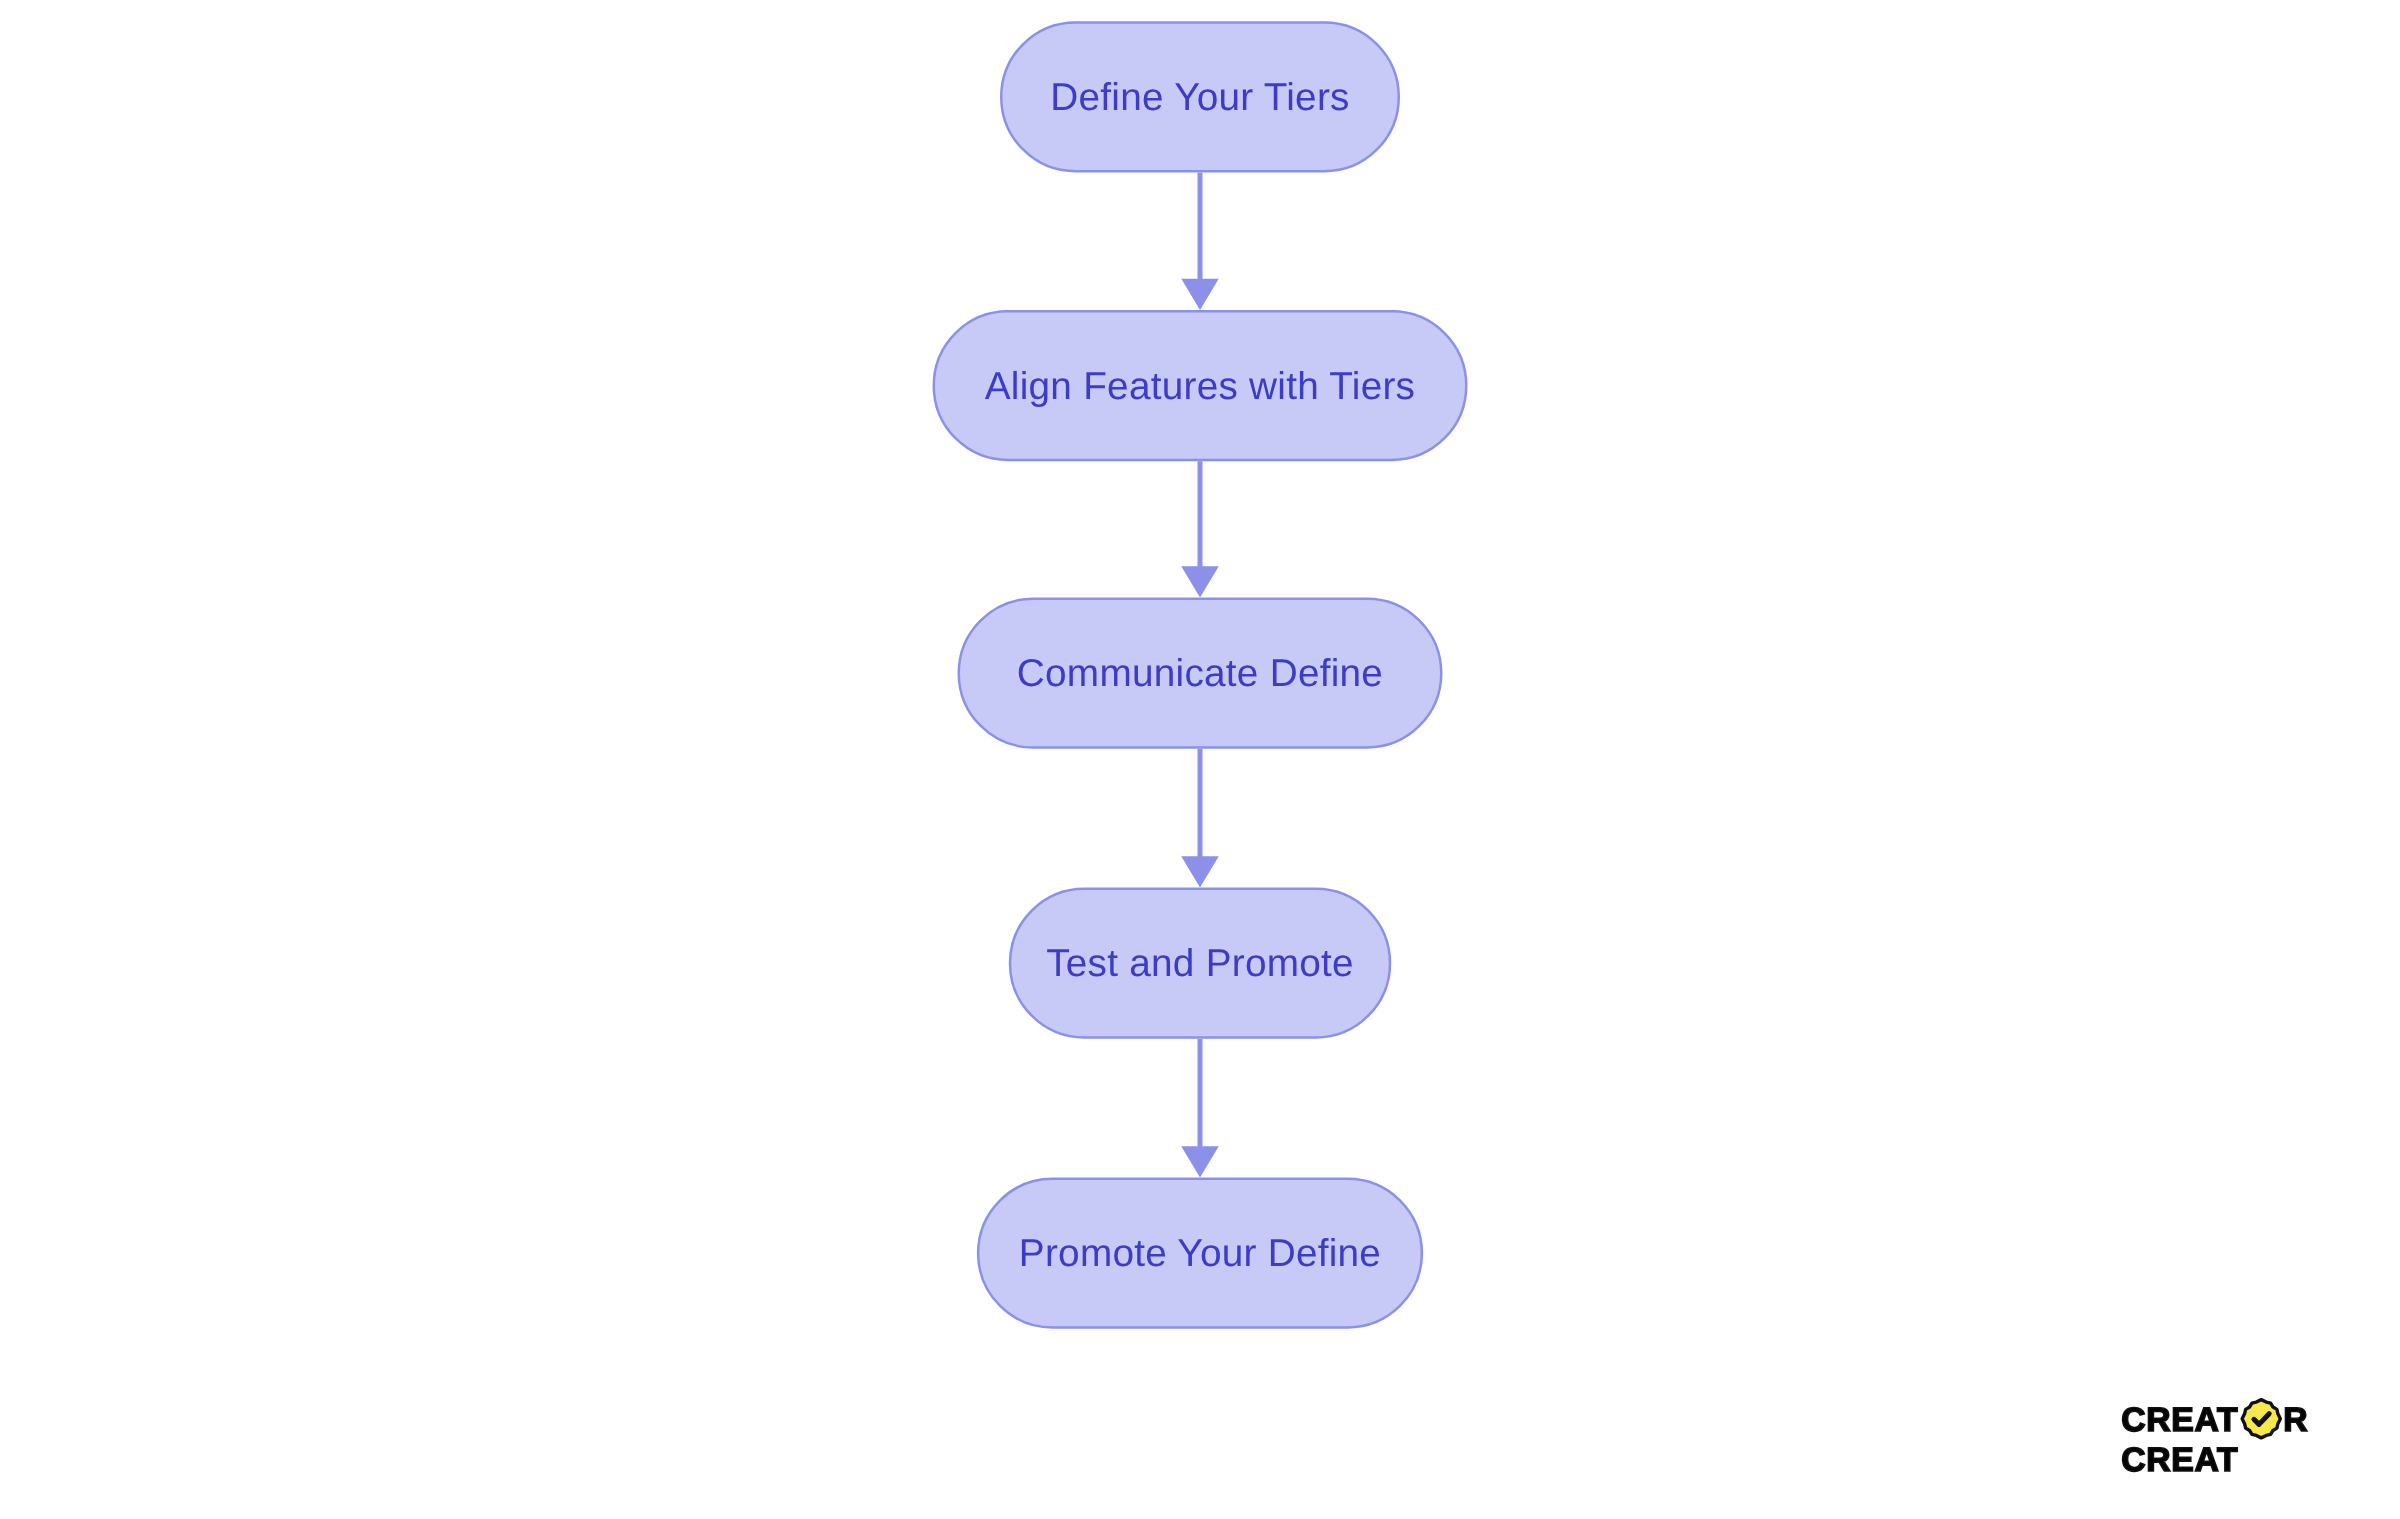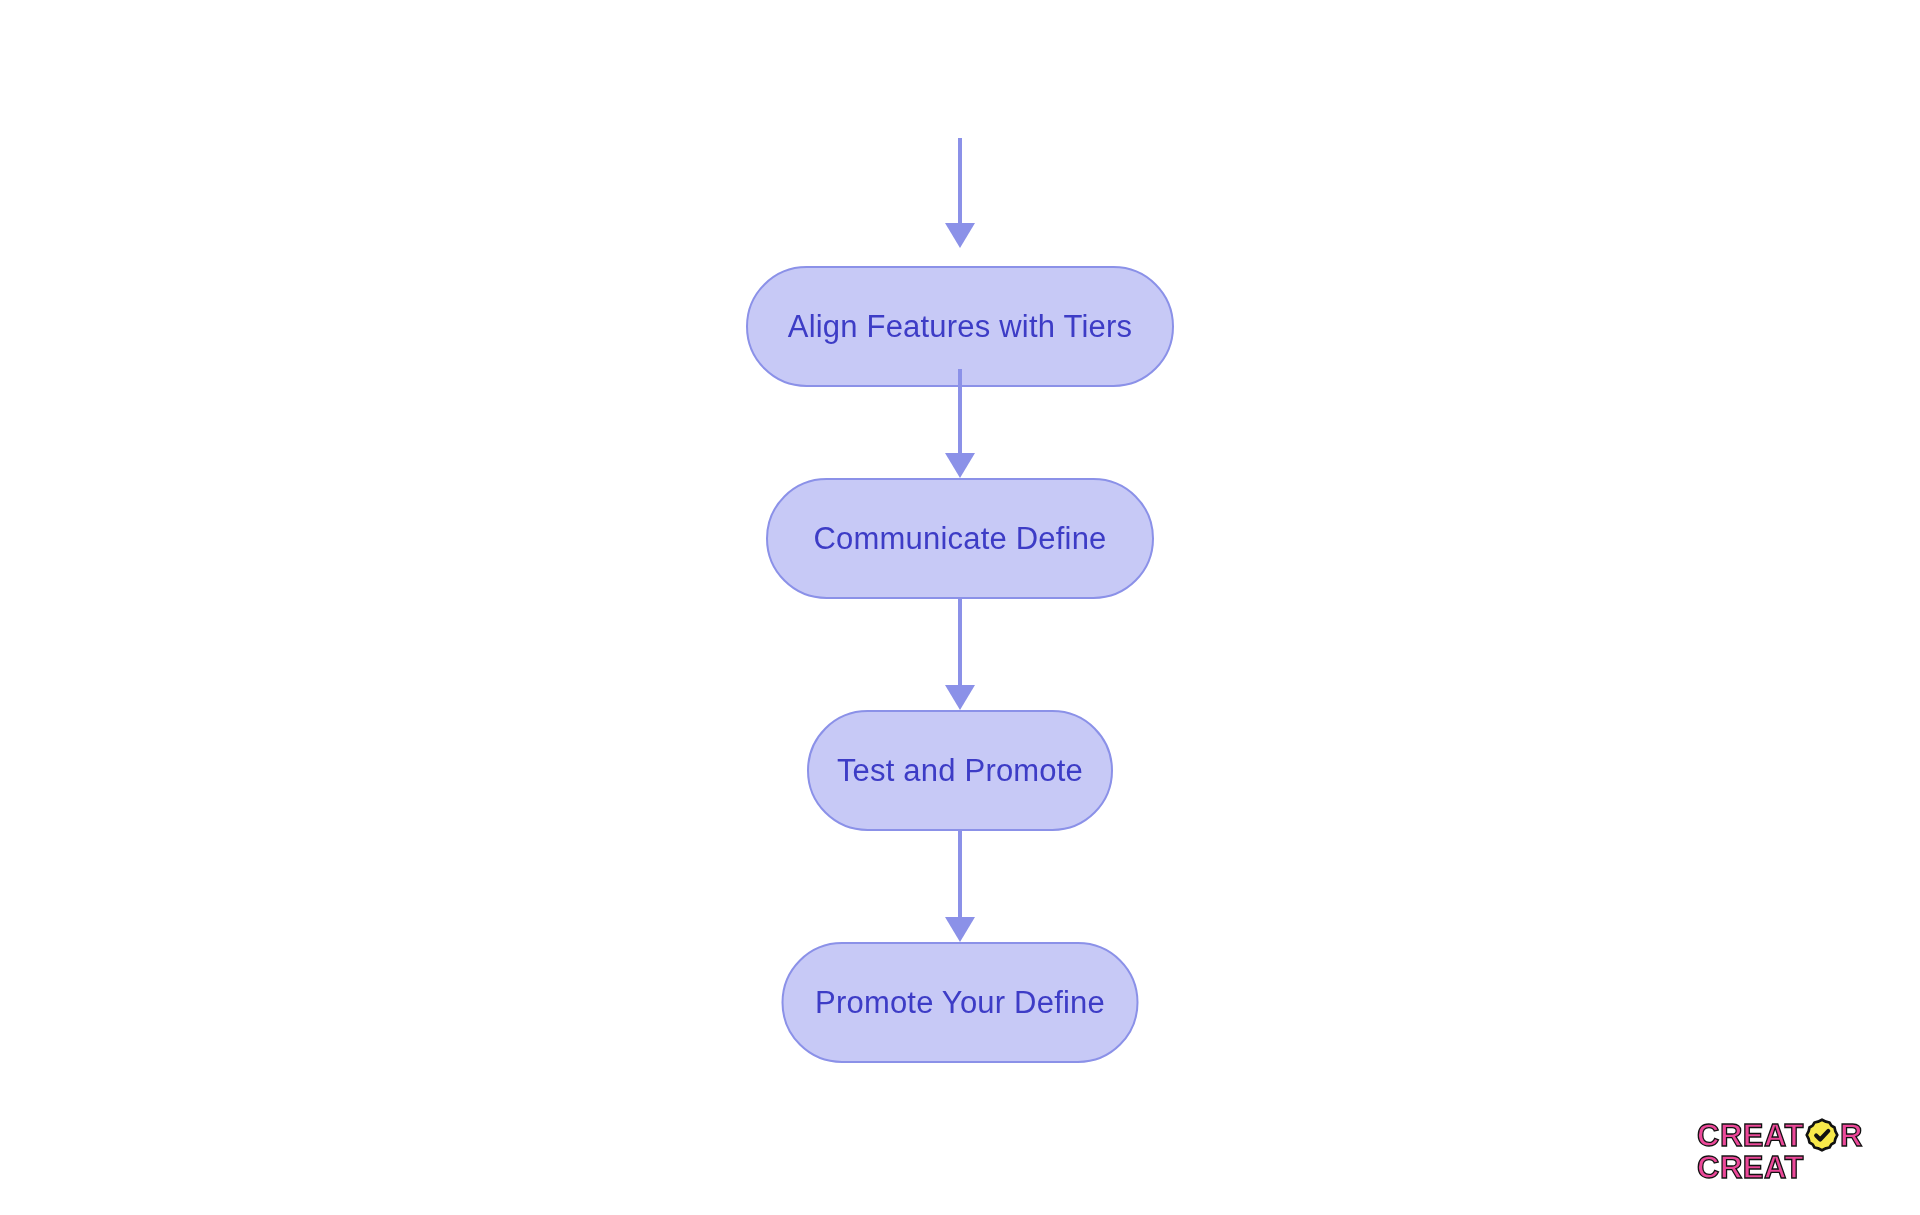--- a/index.html
+++ b/index.html
@@ -29,21 +29,21 @@
     align-items: center;
     justify-content: center;
     white-space: nowrap;
   }
   .node span {
     color: #3d3cc6;
     font-size: 31px;
     letter-spacing: 0.2px;
   }
   .node-0 { top: 17px;  width: 320px; }
-  .node-1 { top: 248px; width: 428px; margin-top: 18px; }
+  .node-1 { top: 248px; width: 428px; }
   .node-2 { top: 478px; width: 388px; }
   .node-3 { top: 710px; width: 306px; }
   .node-4 { top: 942px; width: 357px; }
 
   
   .arrow {
     position: absolute;
     left: 960px;
     transform: translateX(-50%);
     width: 30px;
@@ -71,23 +71,23 @@
     border-left: 15px solid transparent;
     border-right: 15px solid transparent;
     border-top: 25px solid #8b91e8;
   }
 
   
   .watermark {
     position: absolute;
     left: 1697px;
     top: 1120px;
-    color: #ec4899;
+    color: #000000;
     font-weight: 700;
-    font-size: 31px;
+    font-size: 27px;
     line-height: 32px;
     letter-spacing: 0.5px;
     -webkit-text-stroke: 1.3px #111111;
   }
   .wm-line {
     display: flex;
     align-items: center;
     height: 32px;
   }
   .wm-badge {
@@ -96,20 +96,23 @@
     margin: 0 0px;
     position: relative;
     top: -1px;
   }
 </style>
 </head>
 <body>
 
 <div class="canvas">
 
+  <div class="node node-0">
+    <span>Define Your Tiers</span>
+  </div>
 
   <div class="arrow arrow-0">
     <div class="arrow-line"></div>
     <div class="arrow-head"></div>
   </div>
 
   <div class="node node-1">
     <span>Align Features with Tiers</span>
   </div>
 

